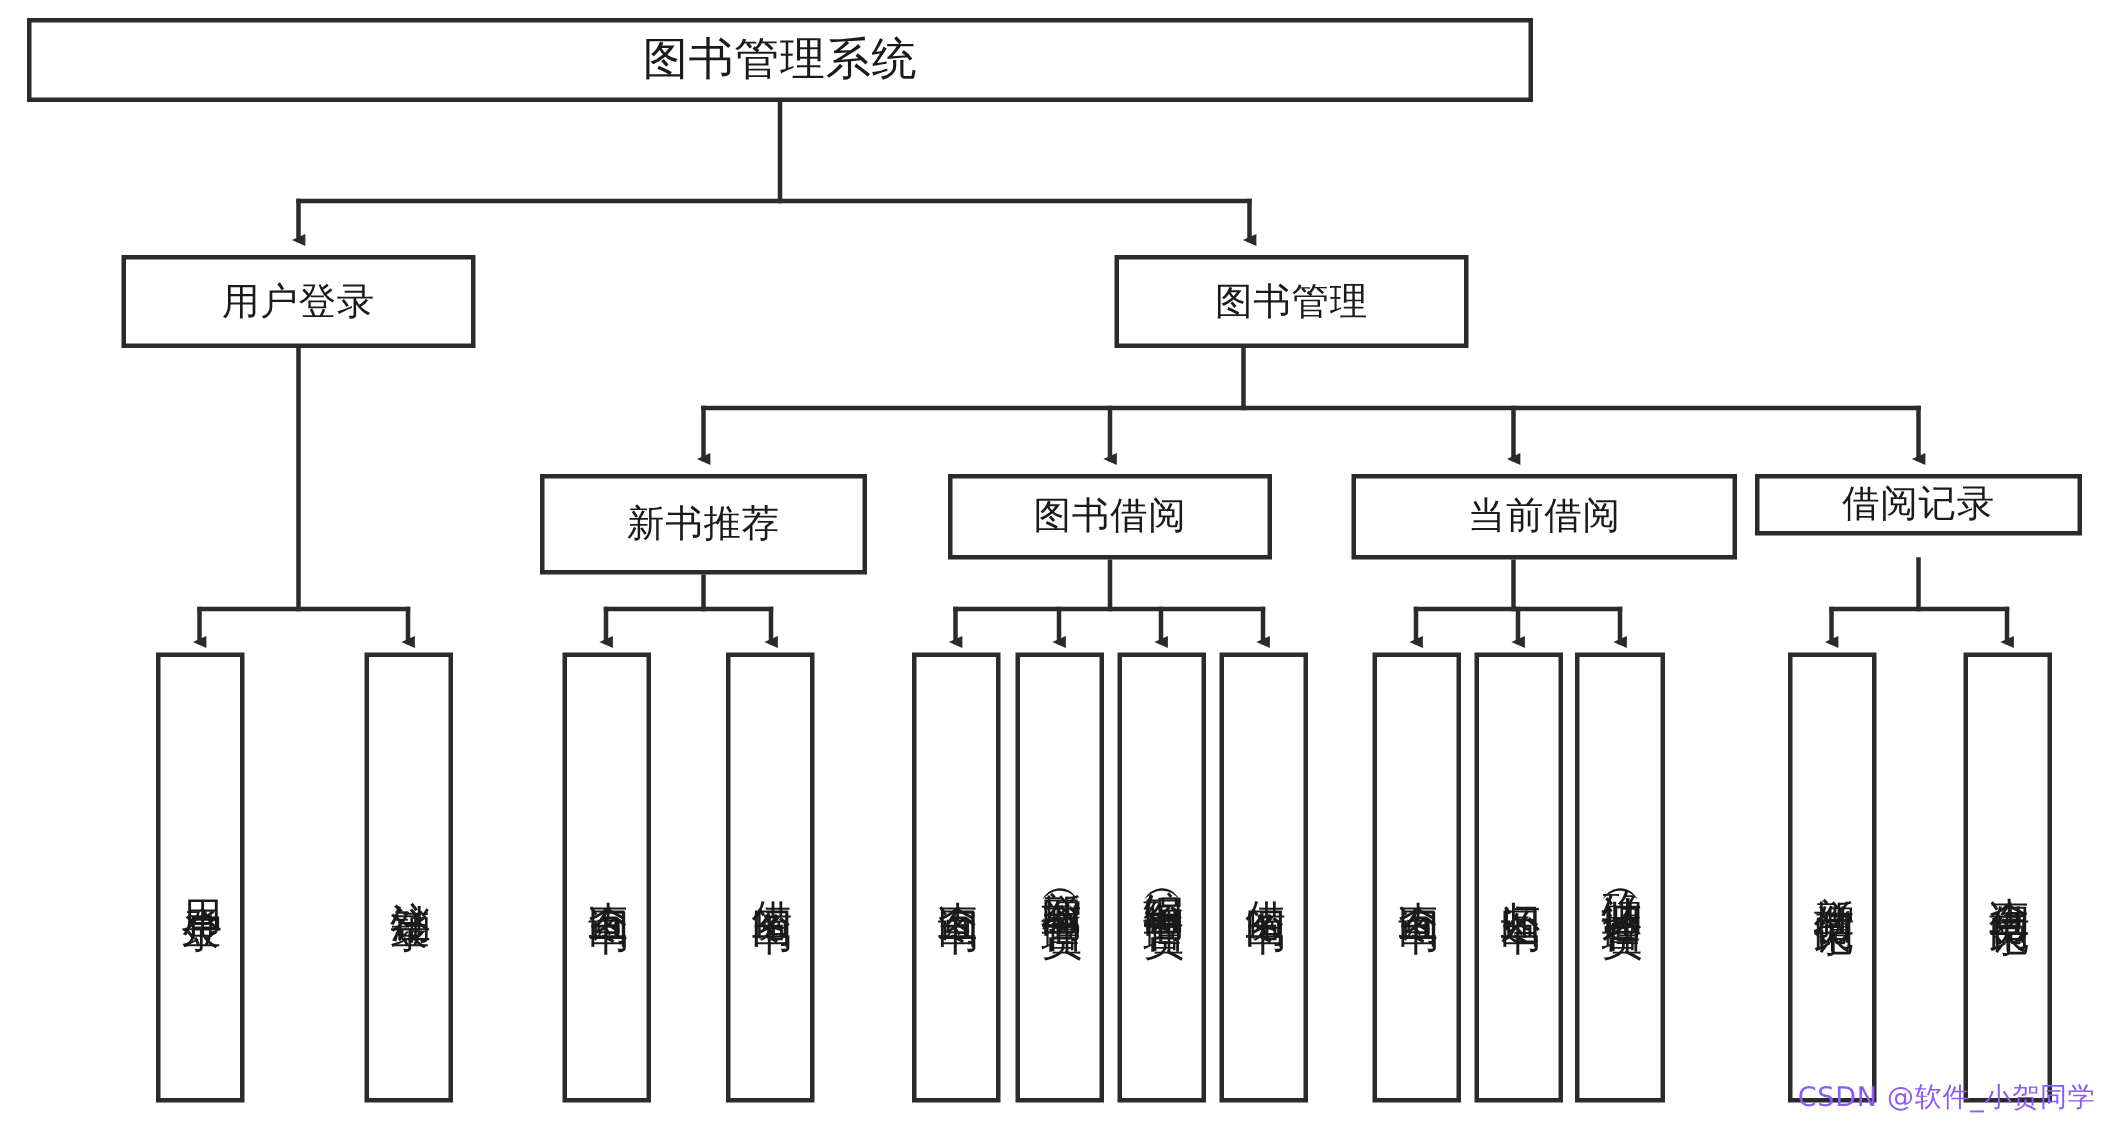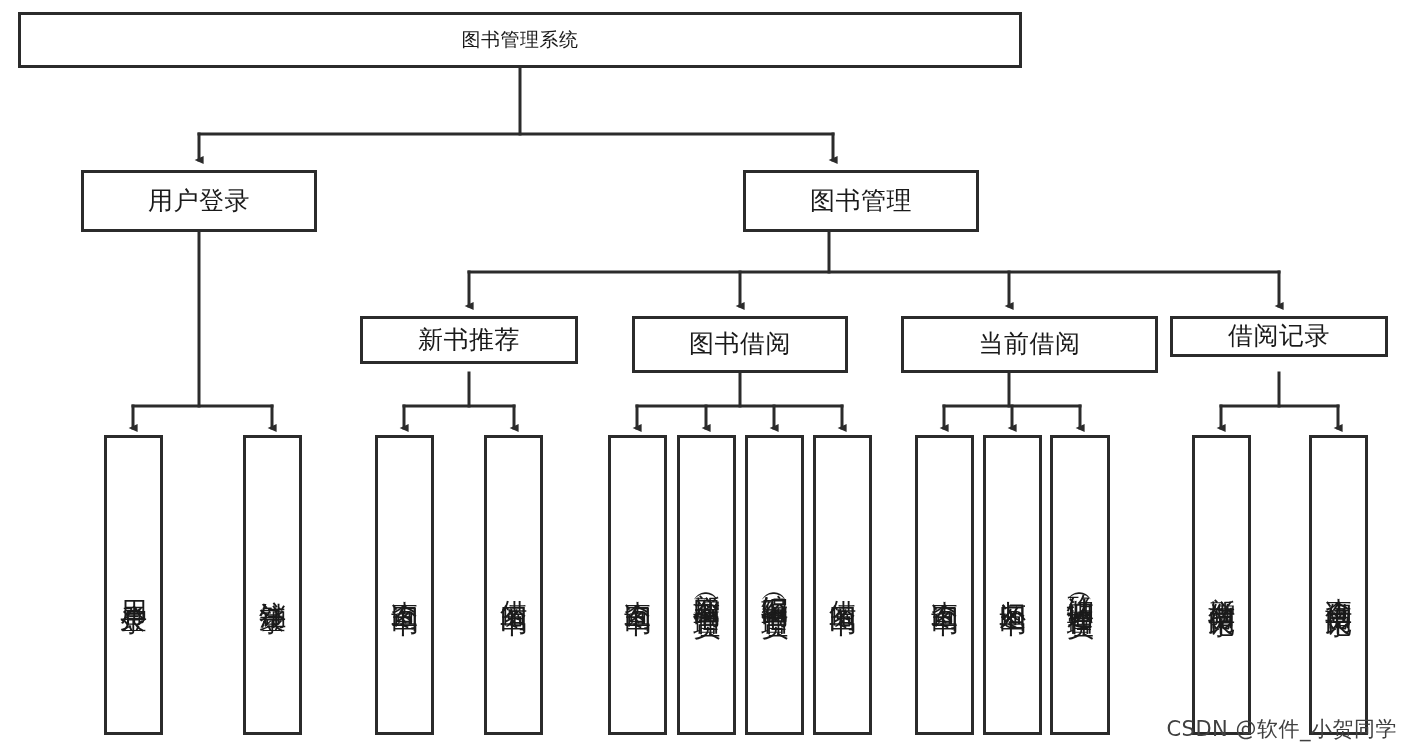--- a/index.html
+++ b/index.html
@@ -41,43 +41,43 @@
     text-align: center;
     line-height: 1.22;
     letter-spacing: 0.5px;
   }
   
   .node.h .label {
     font-size: 25px;
     white-space: nowrap;
   }
   .node.root .label {
-    font-size: 19px;
+    font-size: 30px;
   }
   
   .node.v {
     align-items: center;
     justify-content: center;
     padding: 4px 0;
   }
   .node.v .label {
     writing-mode: vertical-rl;
     text-orientation: upright;
     font-size: 27px;
     line-height: 1.05;
     letter-spacing: 3px;
     white-space: nowrap;
     max-height: 286px;
   }
   .watermark {
     position: absolute;
     right: 8px;
     bottom: 4px;
-    font-size: 21px;
-    color: #404040;
+    font-size: 18px;
+    color: #8b5cf6;
     white-space: nowrap;
     letter-spacing: 0.5px;
     font-family: "DejaVu Sans", "Liberation Sans", sans-serif;
   }
 </style>
 </head>
 <body>
 
 <div id="canvas">
 
@@ -135,21 +135,21 @@
     <span class="label">图书管理系统</span>
   </div>
 
   <div class="node h" style="left:81px; top:170px; width:236px; height:62px;">
     <span class="label">用户登录</span>
   </div>
   <div class="node h" style="left:711px; top:170px; width:236px; height:62px;margin-left:32px;">
     <span class="label">图书管理</span>
   </div>
 
-  <div class="node h" style="left:360px; top:316px; width:218px; height:48px;">
+  <div class="node h" style="left:360px; top:316px; width:218px; height:67px;">
     <span class="label">新书推荐</span>
   </div>
   <div class="node h" style="left:632px; top:316px; width:216px; height:57px;">
     <span class="label">图书借阅</span>
   </div>
   <div class="node h" style="left:901px; top:316px; width:257px; height:57px;">
     <span class="label">当前借阅</span>
   </div>
   <div class="node h" style="left:1170px; top:316px; width:218px; height:41px;">
     <span class="label">借阅记录</span>

